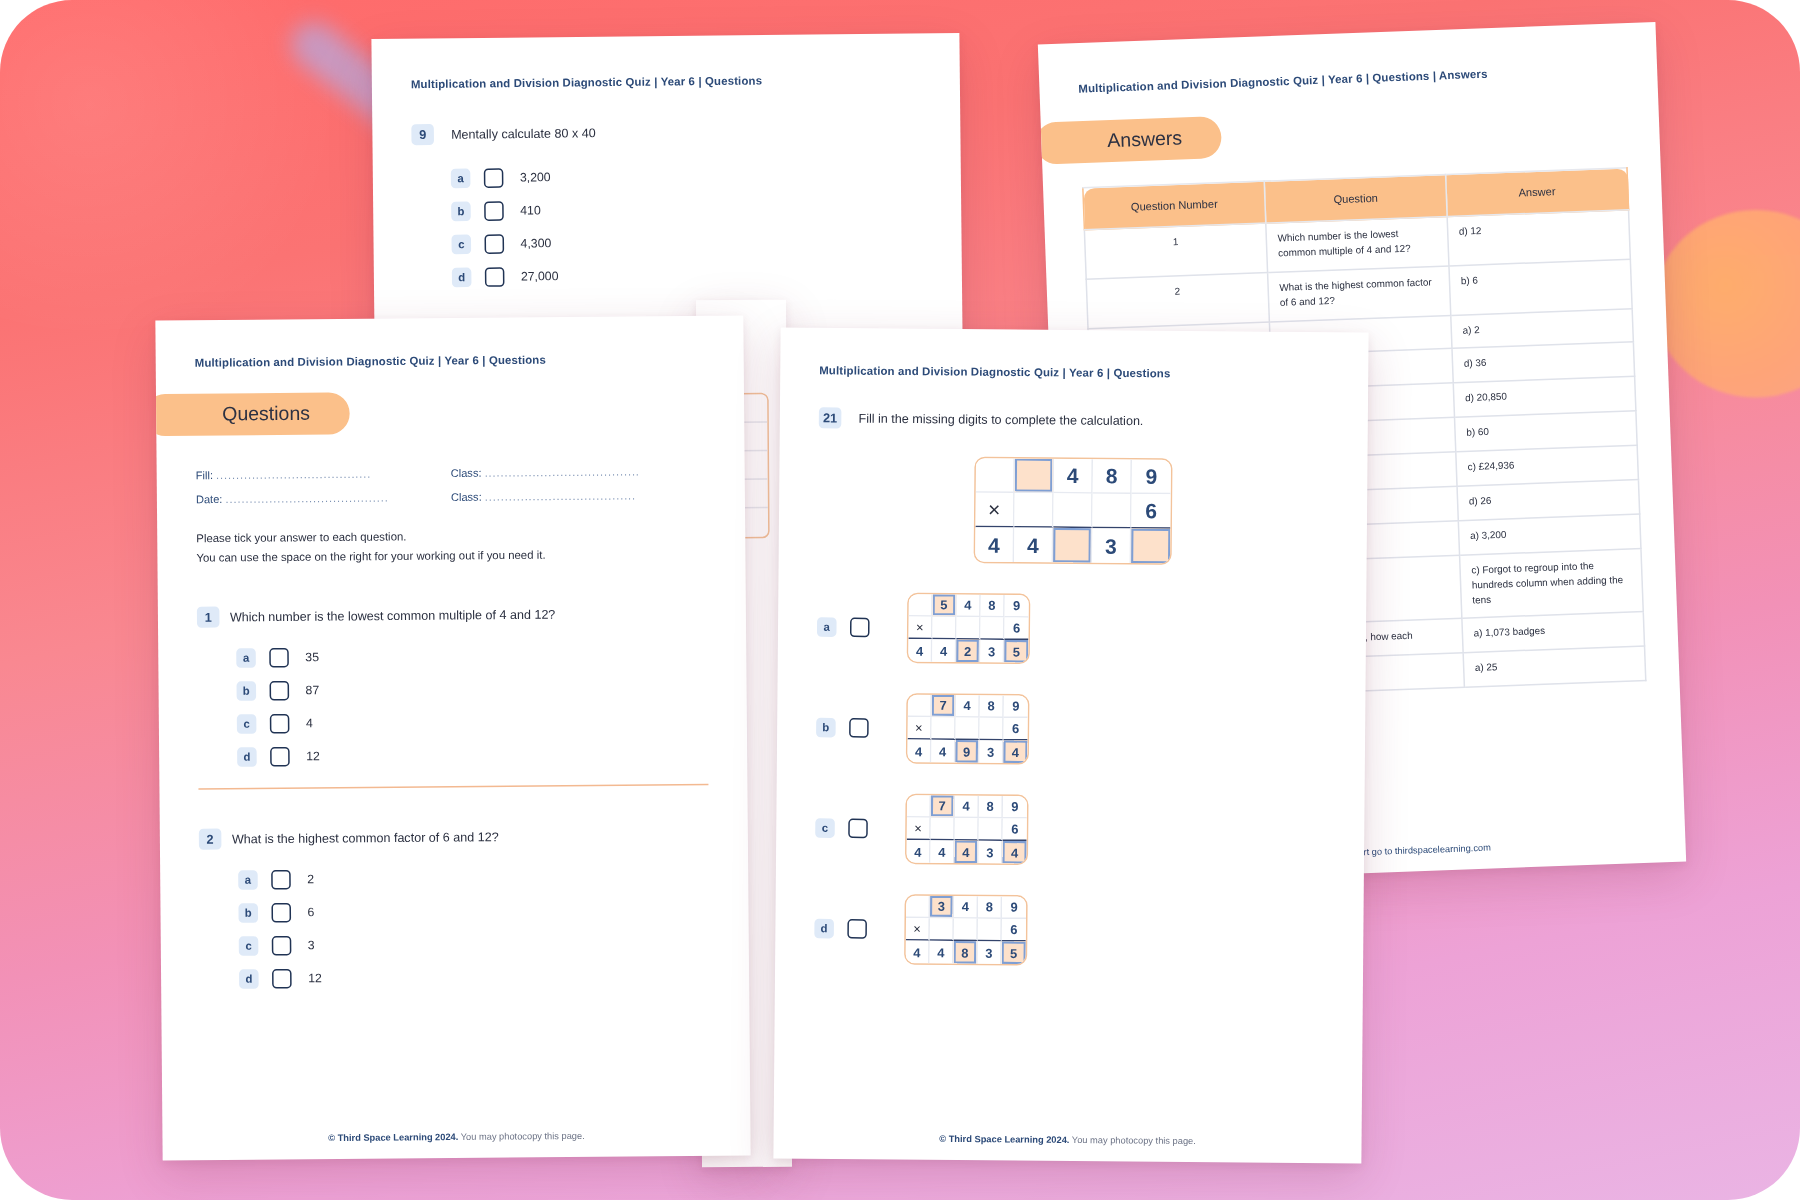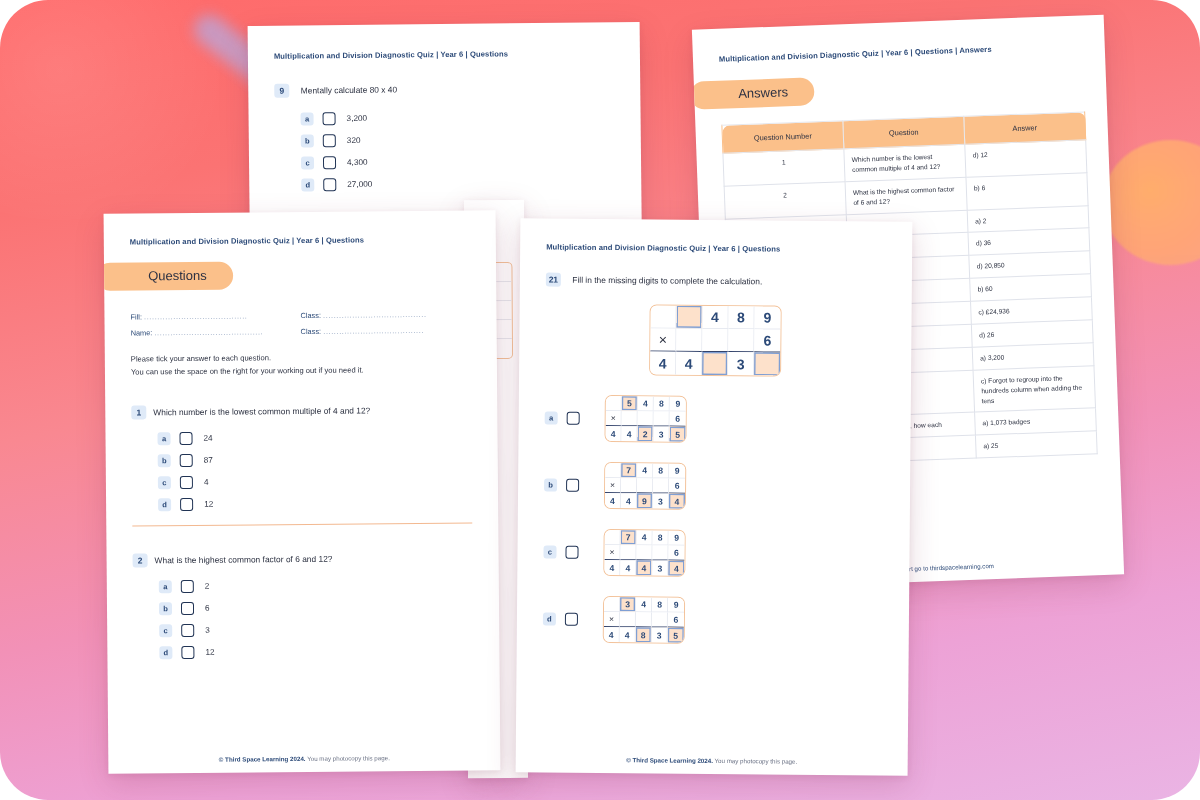--- a/index.html
+++ b/index.html
@@ -293,21 +293,21 @@
         <span class="qtext">Mentally calculate 80 x 40</span>
         <div class="opts" id="sheetA-opts">
             <div class="opt-row">
               <span class="opt-letter">a</span>
               <span class="opt-box"></span>
               <span class="opt-val">3,200</span>
             </div>
             <div class="opt-row">
               <span class="opt-letter">b</span>
               <span class="opt-box"></span>
-              <span class="opt-val">320</span>
+              <span class="opt-val">410</span>
             </div>
             <div class="opt-row">
               <span class="opt-letter">c</span>
               <span class="opt-box"></span>
               <span class="opt-val">4,300</span>
             </div>
             <div class="opt-row">
               <span class="opt-letter">d</span>
               <span class="opt-box"></span>
               <span class="opt-val">27,000</span>
@@ -421,41 +421,41 @@
             <span>Fill:</span>
             <span class="dots">.......................................</span>
           </div>
           <div class="field">
             <span>Class:</span>
             <span class="dots">.......................................</span>
           </div>
         </div>
         <div class="field-row">
           <div class="field">
-            <span>Name:</span>
+            <span>Date:</span>
             <span class="dots">.........................................</span>
           </div>
           <div class="field">
             <span>Class:</span>
             <span class="dots">......................................</span>
           </div>
         </div>
       </div>
 
       <div class="instr">
         <p>Please tick your answer to each question.</p>
         <p>You can use the space on the right for your working out if you need it.</p>
       </div>
 
       <div id="sheetC-questions">
           <div class="q-block"><span class="qnum">1</span><span class="qtext">Which number is the lowest common multiple of 4 and 12?</span><div class="opts">
               <div class="opt-row">
                 <span class="opt-letter">a</span>
                 <span class="opt-box"></span>
-                <span class="opt-val">24</span>
+                <span class="opt-val">35</span>
               </div>
               <div class="opt-row">
                 <span class="opt-letter">b</span>
                 <span class="opt-box"></span>
                 <span class="opt-val">87</span>
               </div>
               <div class="opt-row">
                 <span class="opt-letter">c</span>
                 <span class="opt-box"></span>
                 <span class="opt-val">4</span>

